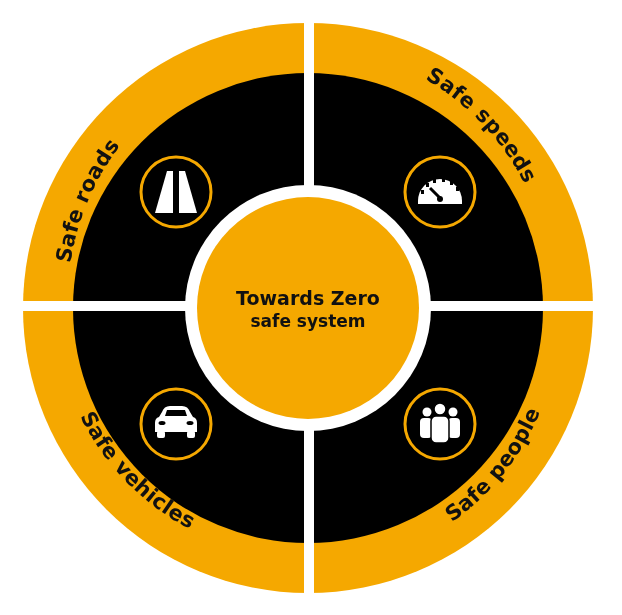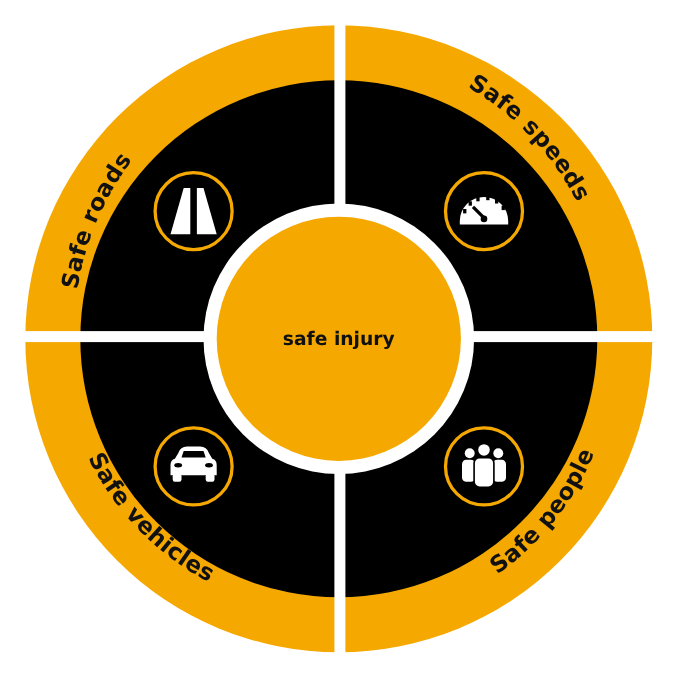--- a/index.html
+++ b/index.html
@@ -112,14 +112,15 @@
       <circle cx="453" cy="412" r="4.5" fill="#FFFFFF"></circle>
       <rect x="420" y="418" width="12" height="20" rx="4" fill="#FFFFFF"></rect>
       <rect x="448" y="418" width="12" height="20" rx="4" fill="#FFFFFF"></rect>
       <circle cx="440" cy="409" r="6" fill="#FFFFFF" stroke="#000000" stroke-width="1.5"></circle>
       <rect x="431" y="416" width="18" height="27" rx="5" fill="#FFFFFF" stroke="#000000" stroke-width="1.5"></rect>
     </g>
   </g>
 </svg>
 
 <div class="center-text">
-  <div class="emph">safe injury</div>
+  <div class="title">Towards Zero</div>
+  <div class="emph">safe system</div>
 </div>
 
 </body></html>

